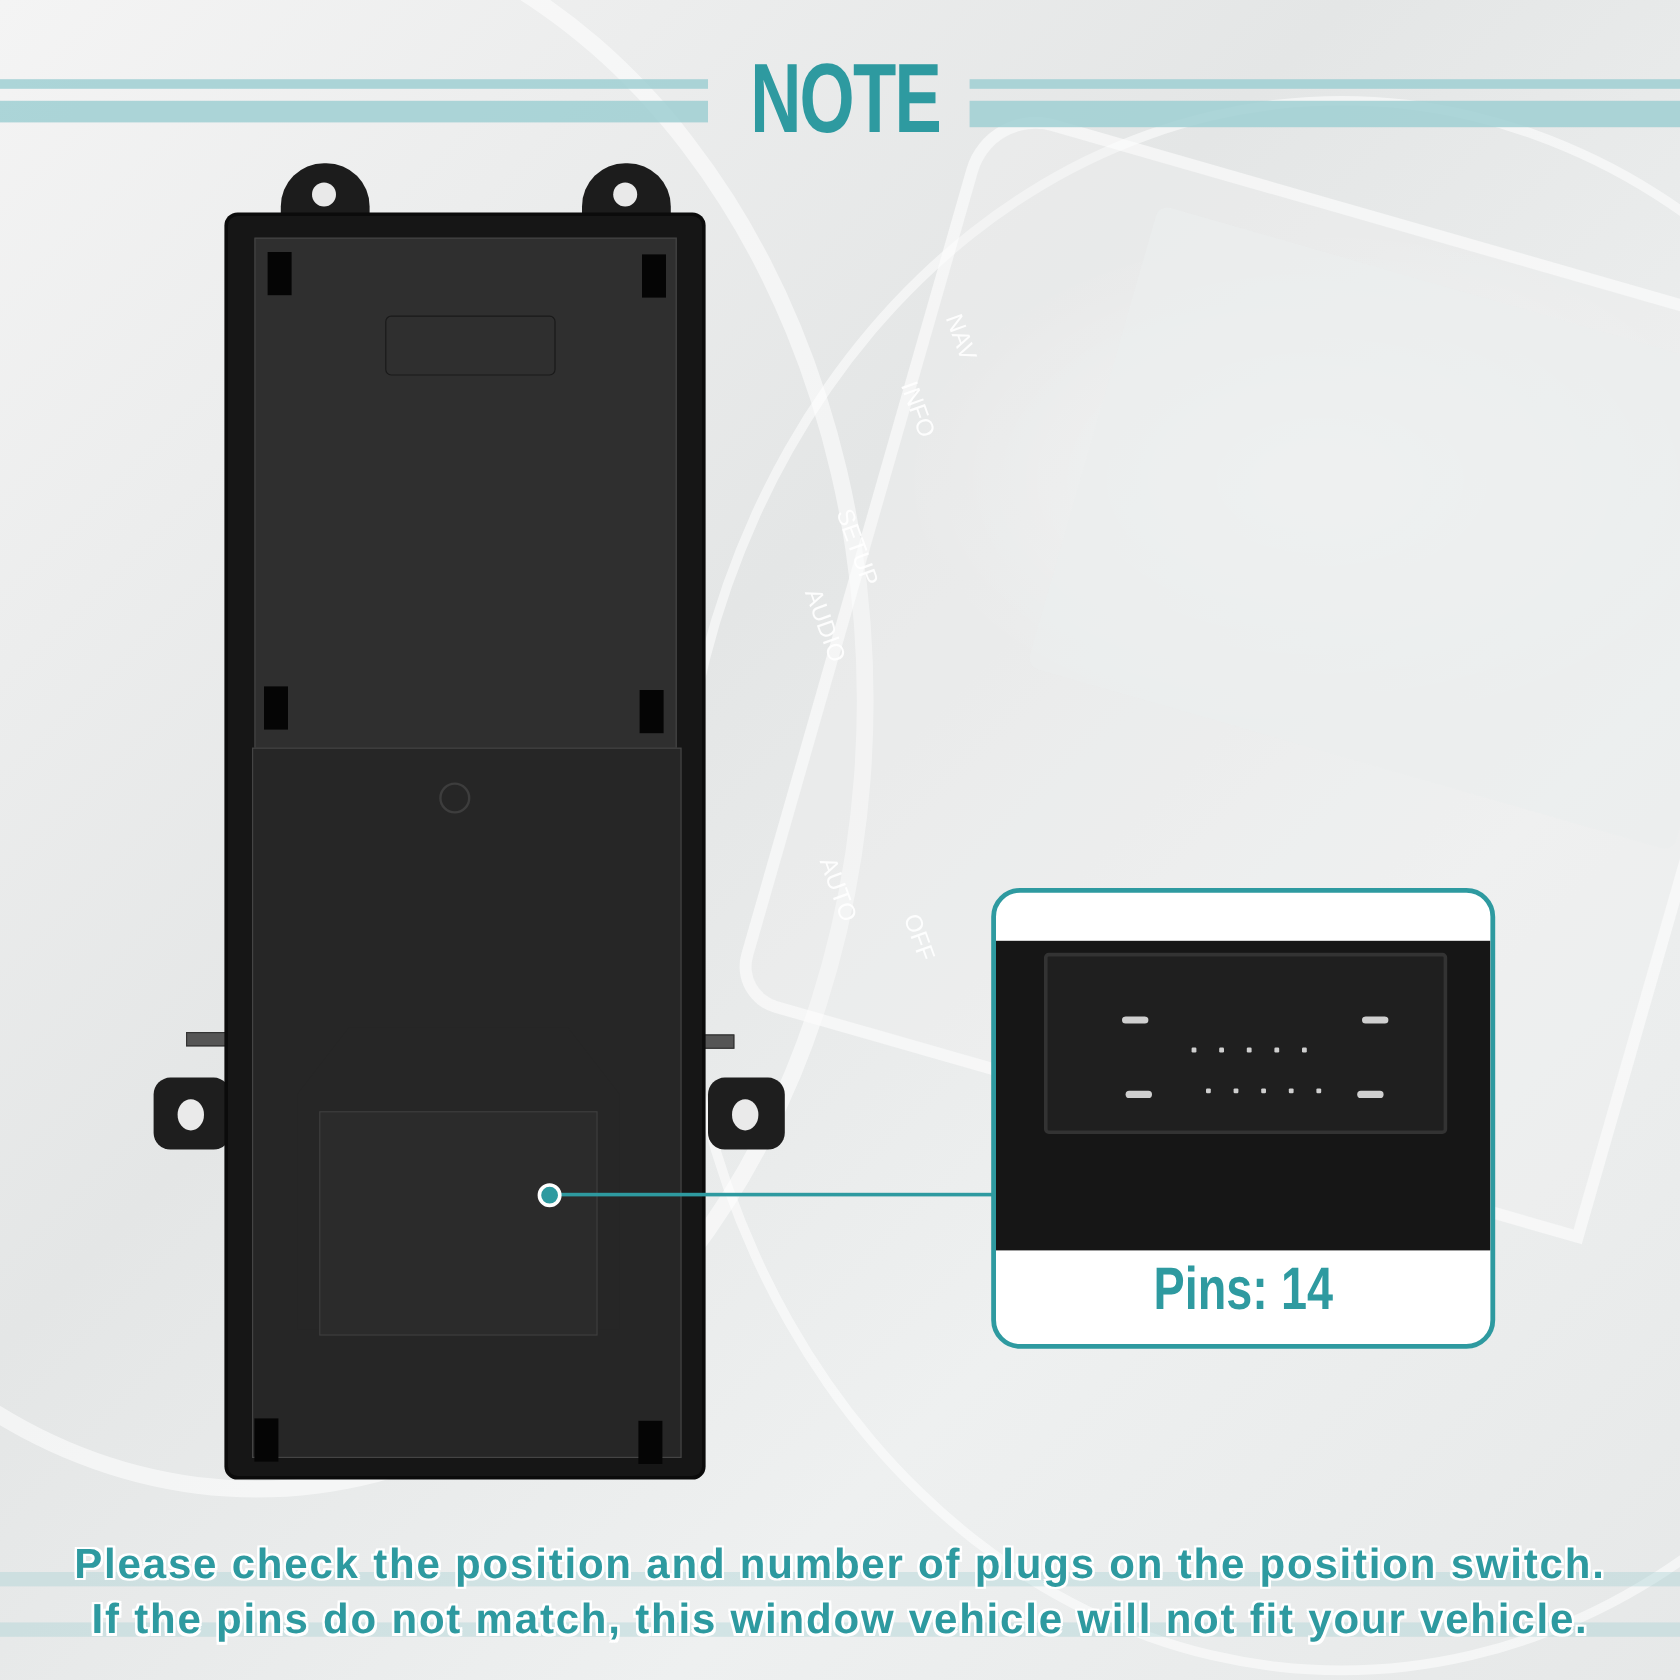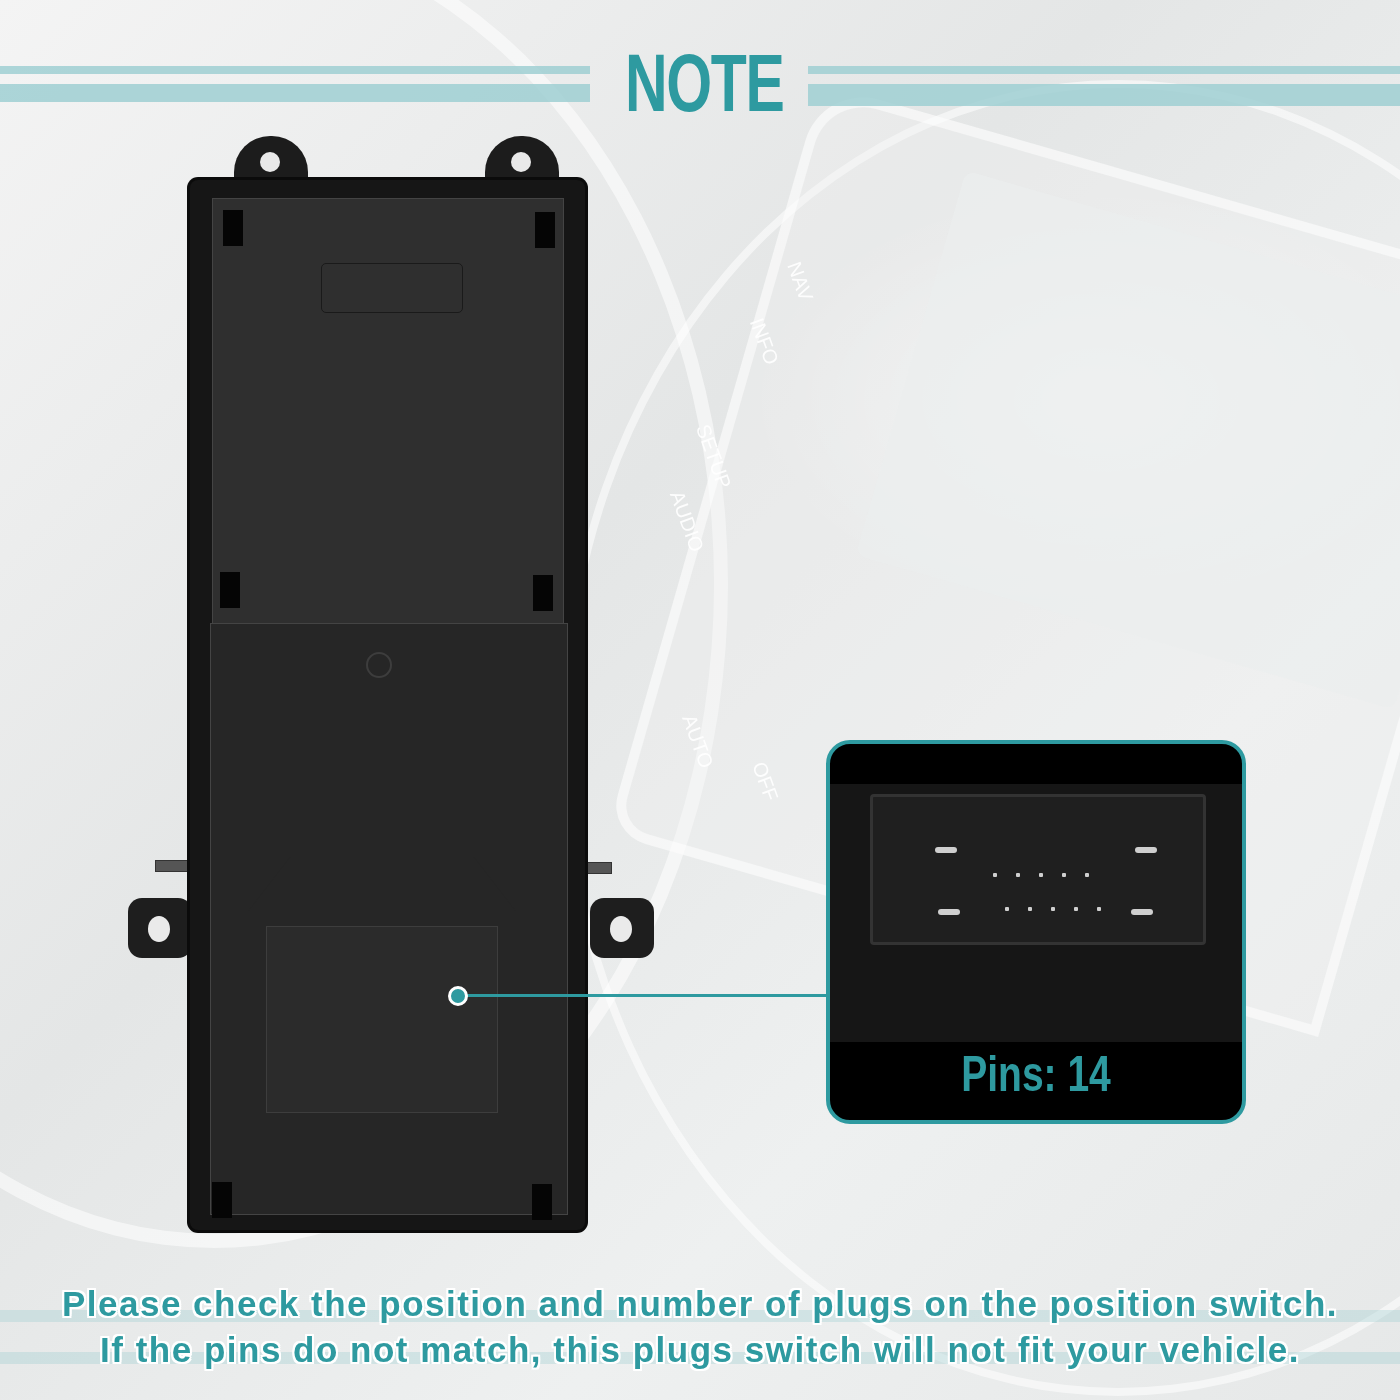--- a/index.html
+++ b/index.html
@@ -32,21 +32,21 @@
   .side-lug{position:absolute;width:64px;height:60px;background:#1e1e1e;border-radius:14px;}
   .side-lug::after{content:"";position:absolute;left:20px;top:18px;width:22px;height:26px;border-radius:50%;background:#eaeaea;}
   .rail{position:absolute;height:10px;background:#555;border:1px solid #333;}
   .conn-hood{position:absolute;left:248px;top:856px;width:268px;height:252px;background:#262626;
     clip-path:polygon(16% 0,84% 0,100% 22%,100% 100%,0 100%,0 22%);}
   .conn-body{position:absolute;left:266px;top:926px;width:230px;height:185px;background:#2b2b2b;border:1px solid #3d3d3d;}
   .hole{position:absolute;width:22px;height:22px;border-radius:50%;border:2px solid #3d3d3d;}
   .dot{position:absolute;left:448px;top:986px;width:14px;height:14px;border-radius:50%;background:#2e9aa0;border:3px solid #fff;}
   .leader{position:absolute;left:466px;top:994px;width:362px;height:3px;background:#2e9aa0;}
   
-  .callout{position:absolute;left:826px;top:740px;width:412px;height:376px;background:#000000;border:4px solid #2e9aa0;border-radius:24px;overflow:hidden;}
+  .callout{position:absolute;left:826px;top:740px;width:412px;height:376px;background:#ffffff;border:4px solid #2e9aa0;border-radius:24px;overflow:hidden;}
   .callout-photo{position:absolute;left:0;top:40px;width:412px;height:258px;background:#161616;}
   .pin-housing{position:absolute;left:40px;top:10px;width:330px;height:145px;background:#1f1f1f;border:3px solid #333;border-radius:4px;}
   .pin{position:absolute;width:4px;height:4px;background:#cfcfcf;border-radius:1px;}
   .pin.big{width:22px;height:6px;border-radius:3px;}
   .pins-label{position:absolute;left:0;right:0;top:300px;text-align:center;font-size:50px;font-weight:bold;color:#2e9aa0;
     transform:scaleX(0.78);line-height:60px;}
   
   .footer-line{position:absolute;left:0;right:0;text-align:center;font-size:35px;font-weight:bold;color:#2e9aa0;
     letter-spacing:1.5px;text-shadow:-2px -2px 0 #fff,2px -2px 0 #fff,-2px 2px 0 #fff,2px 2px 0 #fff,0 2px 0 #fff,0 -2px 0 #fff,2px 0 0 #fff,-2px 0 0 #fff;}
 </style>
@@ -117,13 +117,13 @@
       <div class="pin" style="left:201px;top:110px;"></div>
       <div class="pin" style="left:224px;top:110px;"></div>
     </div>
   </div>
   <div class="pins-label">Pins: 14</div>
 </div>
 
 <div class="stripe" style="left:0;top:1310px;width:1400px;height:12px;opacity:0.35;"></div>
 <div class="stripe" style="left:0;top:1352px;width:1400px;height:12px;opacity:0.35;"></div>
 <div class="footer-line" style="top:1284px;">Please check the position and number of plugs on the position switch.</div>
-<div class="footer-line" style="top:1330px;">If the pins do not match, this plugs switch will not fit your vehicle.</div>
+<div class="footer-line" style="top:1330px;">If the pins do not match, this window vehicle will not fit your vehicle.</div>
 
 </body></html>

